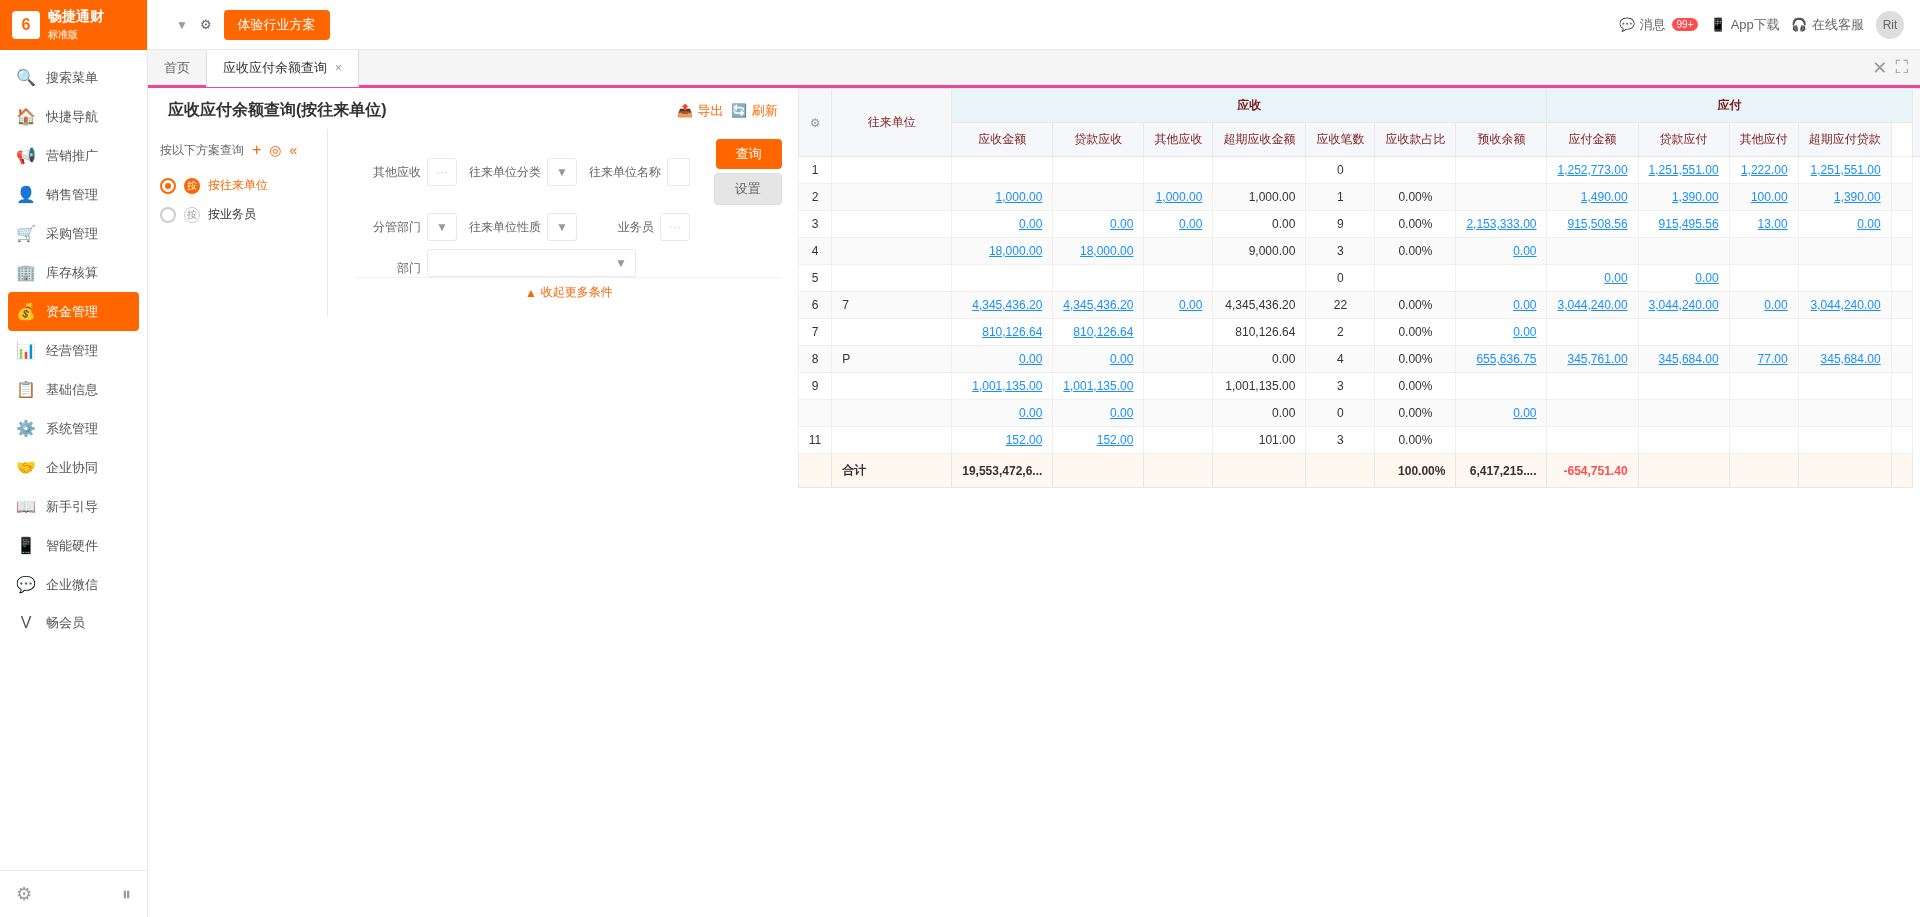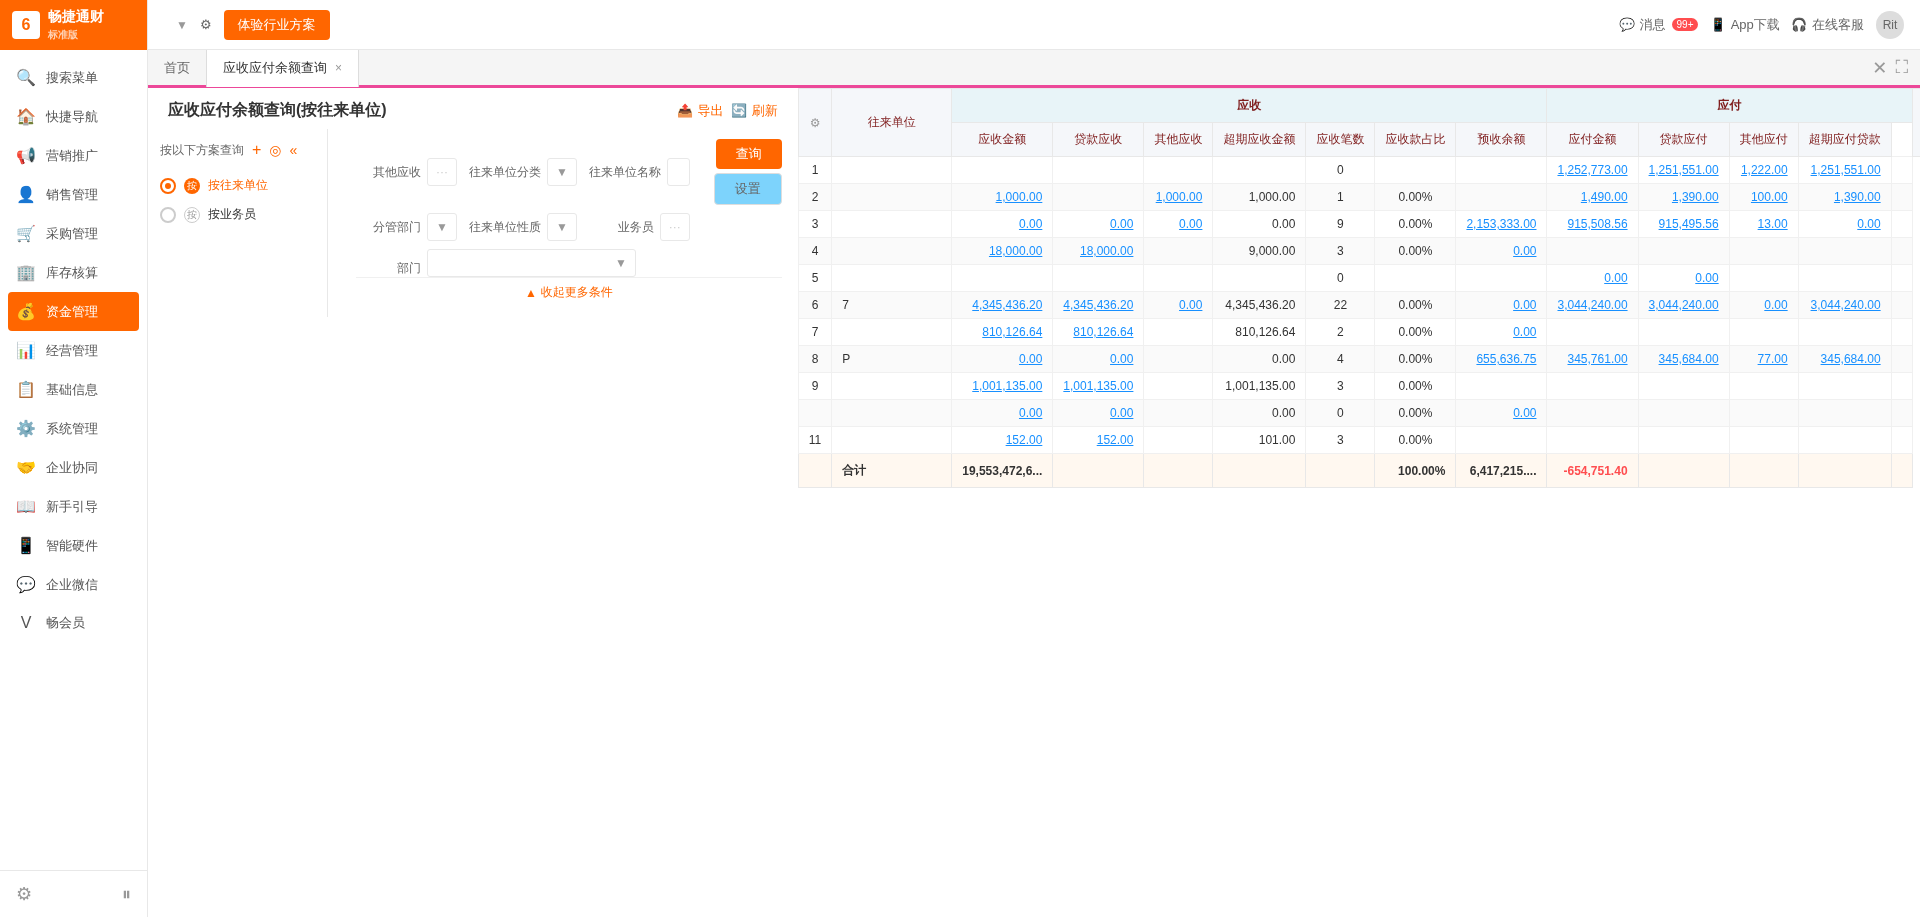--- a/index.html
+++ b/index.html
@@ -103,21 +103,21 @@
       cursor: pointer; font-size: 12px; color: #333;
     }
     .filter-option.active { color: #ff6600; }
 
     
     .query-btn {
       background: #ff6600; color: #fff; border: none; border-radius: 4px;
       padding: 6px 20px; cursor: pointer; font-size: 13px; display: block; 
     }
     .settings-btn {
-      background: #7dd3fc; color: #666; border: 1px solid #ddd; border-radius: 4px;
+      background: #e5e5e5; color: #666; border: 1px solid #ddd; border-radius: 4px;
       padding: 6px 20px; cursor: pointer; font-size: 13px; display: block;
     }
 
     
     .table-container {
       flex: 1; overflow: auto; background: #fff; margin: 0;
     }
     table { width: 100%; border-collapse: collapse; font-size: 12px; }
     thead th {
       background: #f5f7fa; border: 1px solid #e8e8e8; padding: 8px 10px;

